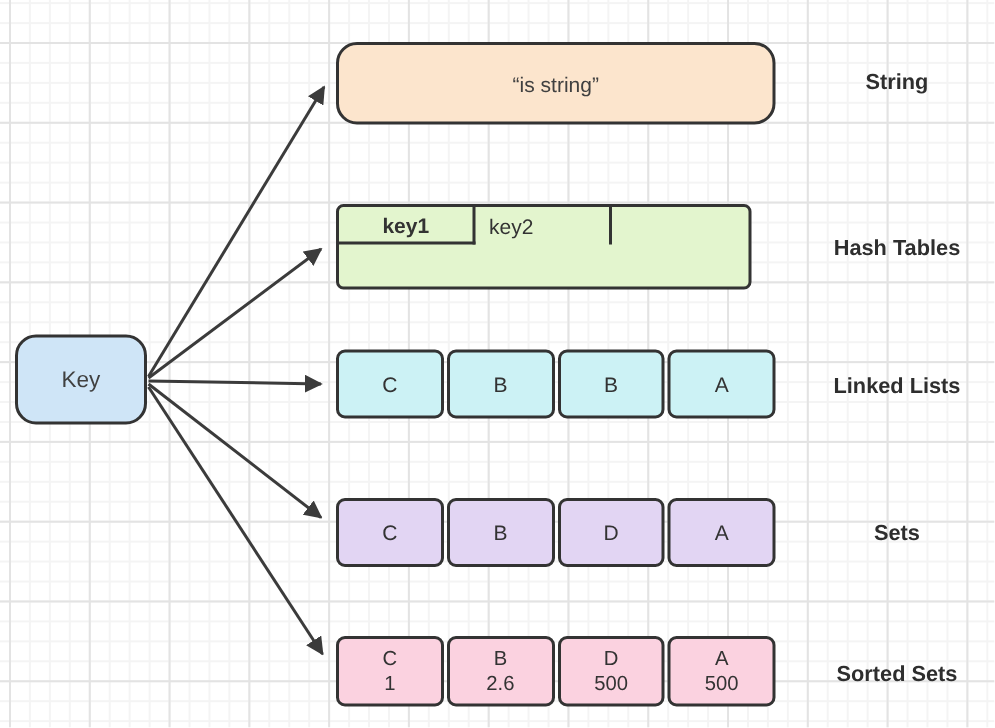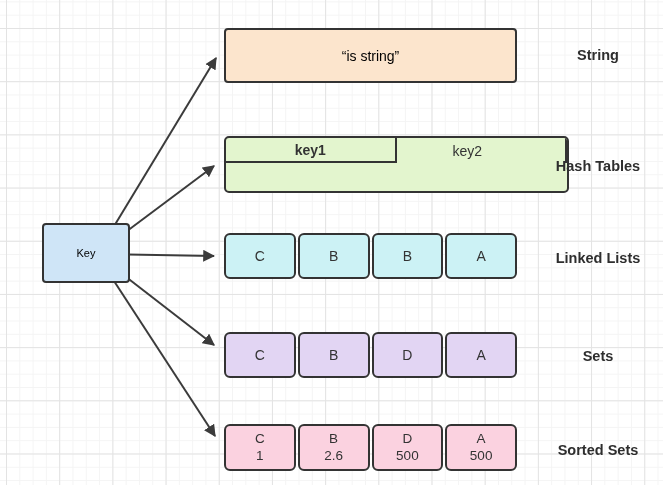--- a/index.html
+++ b/index.html
@@ -24,62 +24,61 @@
   .arrows {
     position: absolute;
     left: 0; top: 0;
     width: 663px; height: 485px;
     pointer-events: none;
   }
   .node {
     position: absolute;
     box-sizing: border-box;
     border: 2px solid #333333;
-    border-radius: 4px;
+    border-radius: 14px;
     display: flex;
     align-items: center;
     justify-content: center;
     font-size: 14px;
-    color: #000000;
+    color: #404040;
   }
   .key-node {
     left: 10px; top: 223px; width: 88px; height: 60px;
     background: #cfe5f7;
-    font-size: 11px;
-    margin-left: 32px;
+    font-size: 15px;
   }
   .string-node {
     left: 224px; top: 28px; width: 293px; height: 55px;
     background: #fce5cd;
   }
   .hash-node {
     position: absolute;
-    left: 224px; top: 136px; width: 345px; height: 57px;
+    left: 224px; top: 136px; width: 277px; height: 57px;
     box-sizing: border-box;
     border: 2px solid #333333;
     border-radius: 5px;
     overflow: hidden;
     background: #e3f5ce;
     display: grid;
-    grid-template-columns: 1fr 1fr;
+    grid-template-columns: 1fr 1fr 1fr;
     grid-template-rows: 25px 1fr;
     font-size: 14px;
   }
   .hash-cell {
     display: flex;
     align-items: center;
     box-sizing: border-box;
   }
   .hash-head {
     font-weight: bold;
     justify-content: center;
     border-bottom: 2px solid #333333;
   }
   .hash-col1 { border-right: 2px solid #333333; }
-  .hash-body { padding-left: 9px; margin-left: 47px; }
+  .hash-body { padding-left: 9px; }
   .cell-row {
     position: absolute;
     left: 224px; width: 293px;
     display: flex;
     gap: 2px;
   }
   .linked-row  { top: 233px; height: 46px; }
   .sets-row    { top: 332px; height: 46px; }
   .sorted-row  { top: 424px; height: 47px; }
   .cell {

